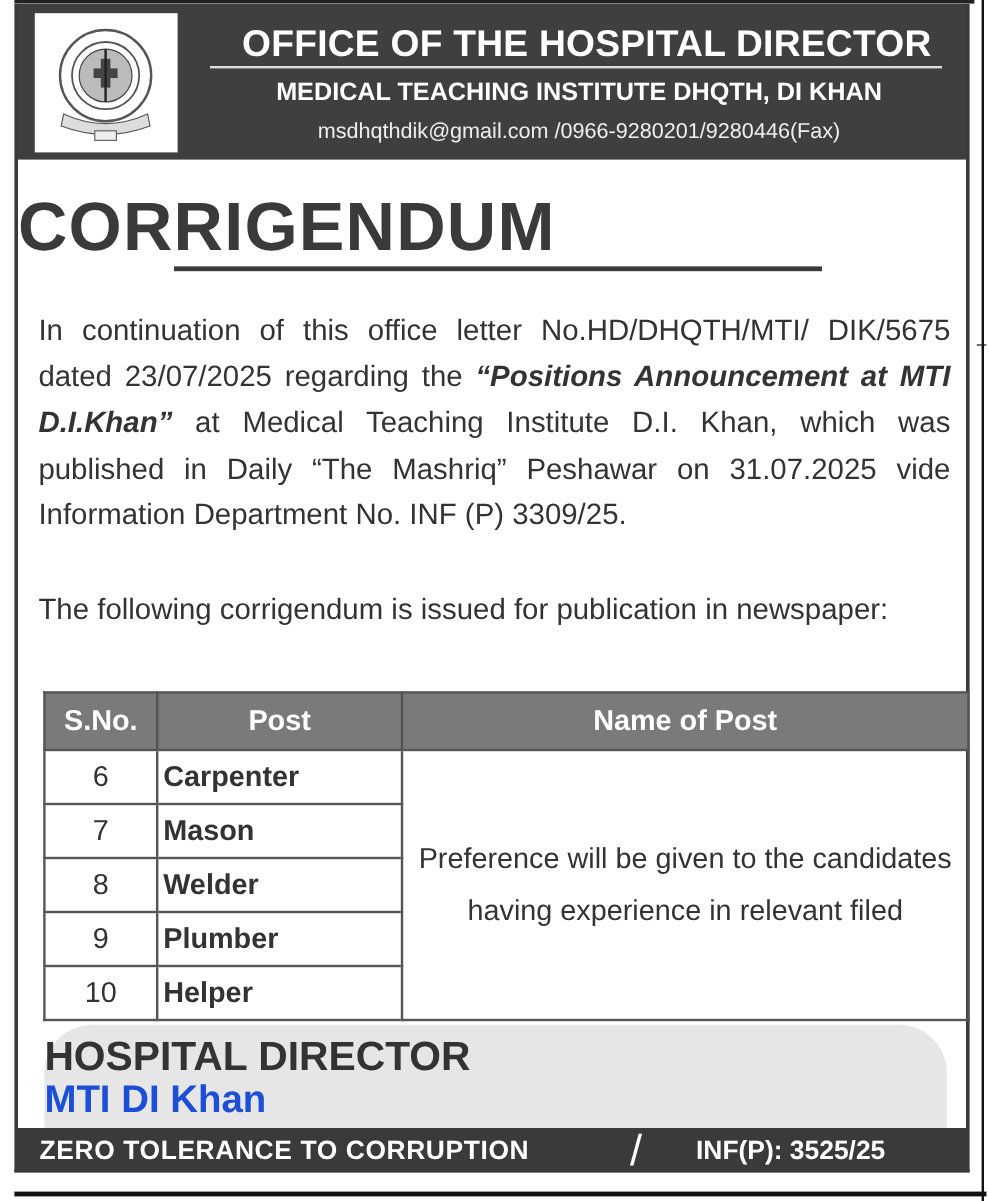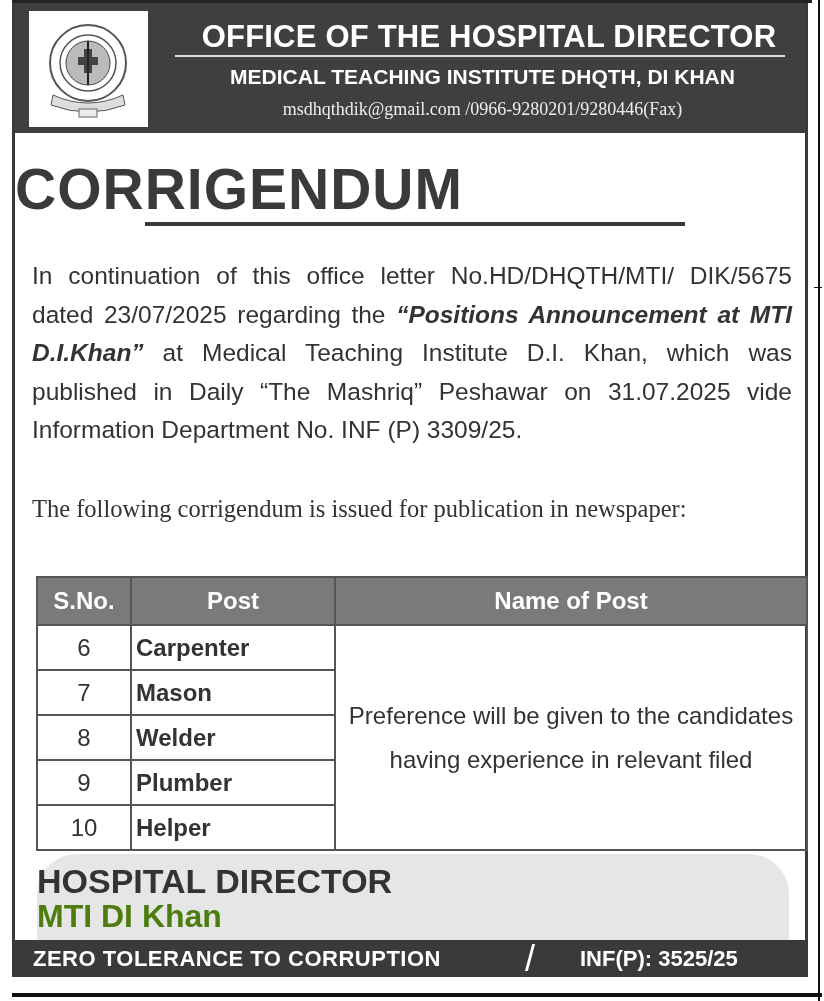--- a/index.html
+++ b/index.html
@@ -16,45 +16,45 @@
 
   .header { position: absolute; left: 0; top: 0; width: 790px; height: 130px; background: #3f3f3f; }
   .logo-box { position: absolute; left: 14px; top: 8px; width: 119px; height: 116px; background: #fff; }
   .logo-box svg { position: absolute; left: 4px; top: 4px; }
   .h-title { position: absolute; left: 164px; top: 16px; width: 620px; text-align: center;
              color: #fff; font-weight: bold; font-size: 31px; letter-spacing: 0.2px; }
   .h-underline { position: absolute; left: 160px; top: 52px; width: 610px; height: 2px; background: #ddd; }
   .h-sub { position: absolute; left: 160px; top: 62px; width: 615px; text-align: center;
            color: #fff; font-weight: bold; font-size: 21px; }
   .h-contact { position: absolute; left: 160px; top: 96px; width: 615px; text-align: center;
-               color: #eee; font-size: 18px; font-family: Liberation Serif, serif; }
+               color: #eee; font-size: 18px; }
 
   .title { position: absolute; left: 0; top: 153px; width: 790px; text-align: left;
            font-size: 57px; font-weight: bold; color: #3a3a3a; letter-spacing: 1px; }
   .title-underline { position: absolute; left: 130px; top: 219px; width: 540px; height: 4px; background: #3a3a3a; }
 
   .para { position: absolute; left: 17px; top: 254px; width: 760px; font-size: 24.5px;
           line-height: 38.5px; text-align: justify; color: #333; }
   .para b { font-style: italic; font-weight: bold; }
   .para2 { position: absolute; left: 17px; top: 487px; width: 760px; font-size: 24.5px;
-           line-height: 38px; text-align: justify; color: #333; font-family: Liberation Serif, serif; }
+           line-height: 38px; text-align: justify; color: #333; }
 
   table.posts { position: absolute; left: 10px; top: 573px; width: 772px; border-collapse: collapse;
                 font-size: 24px; color: #333; margin-left: 11px; }
   table.posts th { background: #7a7a7a; color: #fff; font-weight: bold; height: 44px;
                    border: 2px solid #555; font-size: 24px; }
   table.posts td { border: 2px solid #555; height: 43px; padding: 0; }
   td.sno { width: 92px; text-align: center; }
   td.post { width: 198px; padding-left: 4px !important; font-weight: bold; }
   td.note { text-align: center; font-size: 24px; line-height: 44px; padding: 0 10px !important; }
 
   .sign { position: absolute; left: 22px; top: 851px; width: 752px; height: 93px; background: #e6e6e6;
           border-radius: 40px 40px 0 0; text-align: left; }
   .sign-1 { position: absolute; left: 0; top: 8px; width: 100%; font-size: 34px; font-weight: bold; color: #333; }
-  .sign-2 { position: absolute; left: 0; top: 44px; width: 100%; font-size: 32px; font-weight: bold; color: #4d7c0f; }
+  .sign-2 { position: absolute; left: 0; top: 44px; width: 100%; font-size: 32px; font-weight: bold; color: #1d4ed8; }
 
   .footer { position: absolute; left: 0; top: 937px; width: 790px; height: 37px; background: #3a3a3a; color: #fff; }
   .f-left { position: absolute; left: 18px; top: 6px; font-size: 22px; font-weight: bold; letter-spacing: 0.5px; }
   .f-slash { position: absolute; left: 510px; top: -2px; font-size: 36px; color: #fff; }
   .f-right { position: absolute; left: 565px; top: 6px; font-size: 22px; font-weight: bold; }
 </style>
 </head>
 <body>
 
 <div class="page-edge-top"></div>

